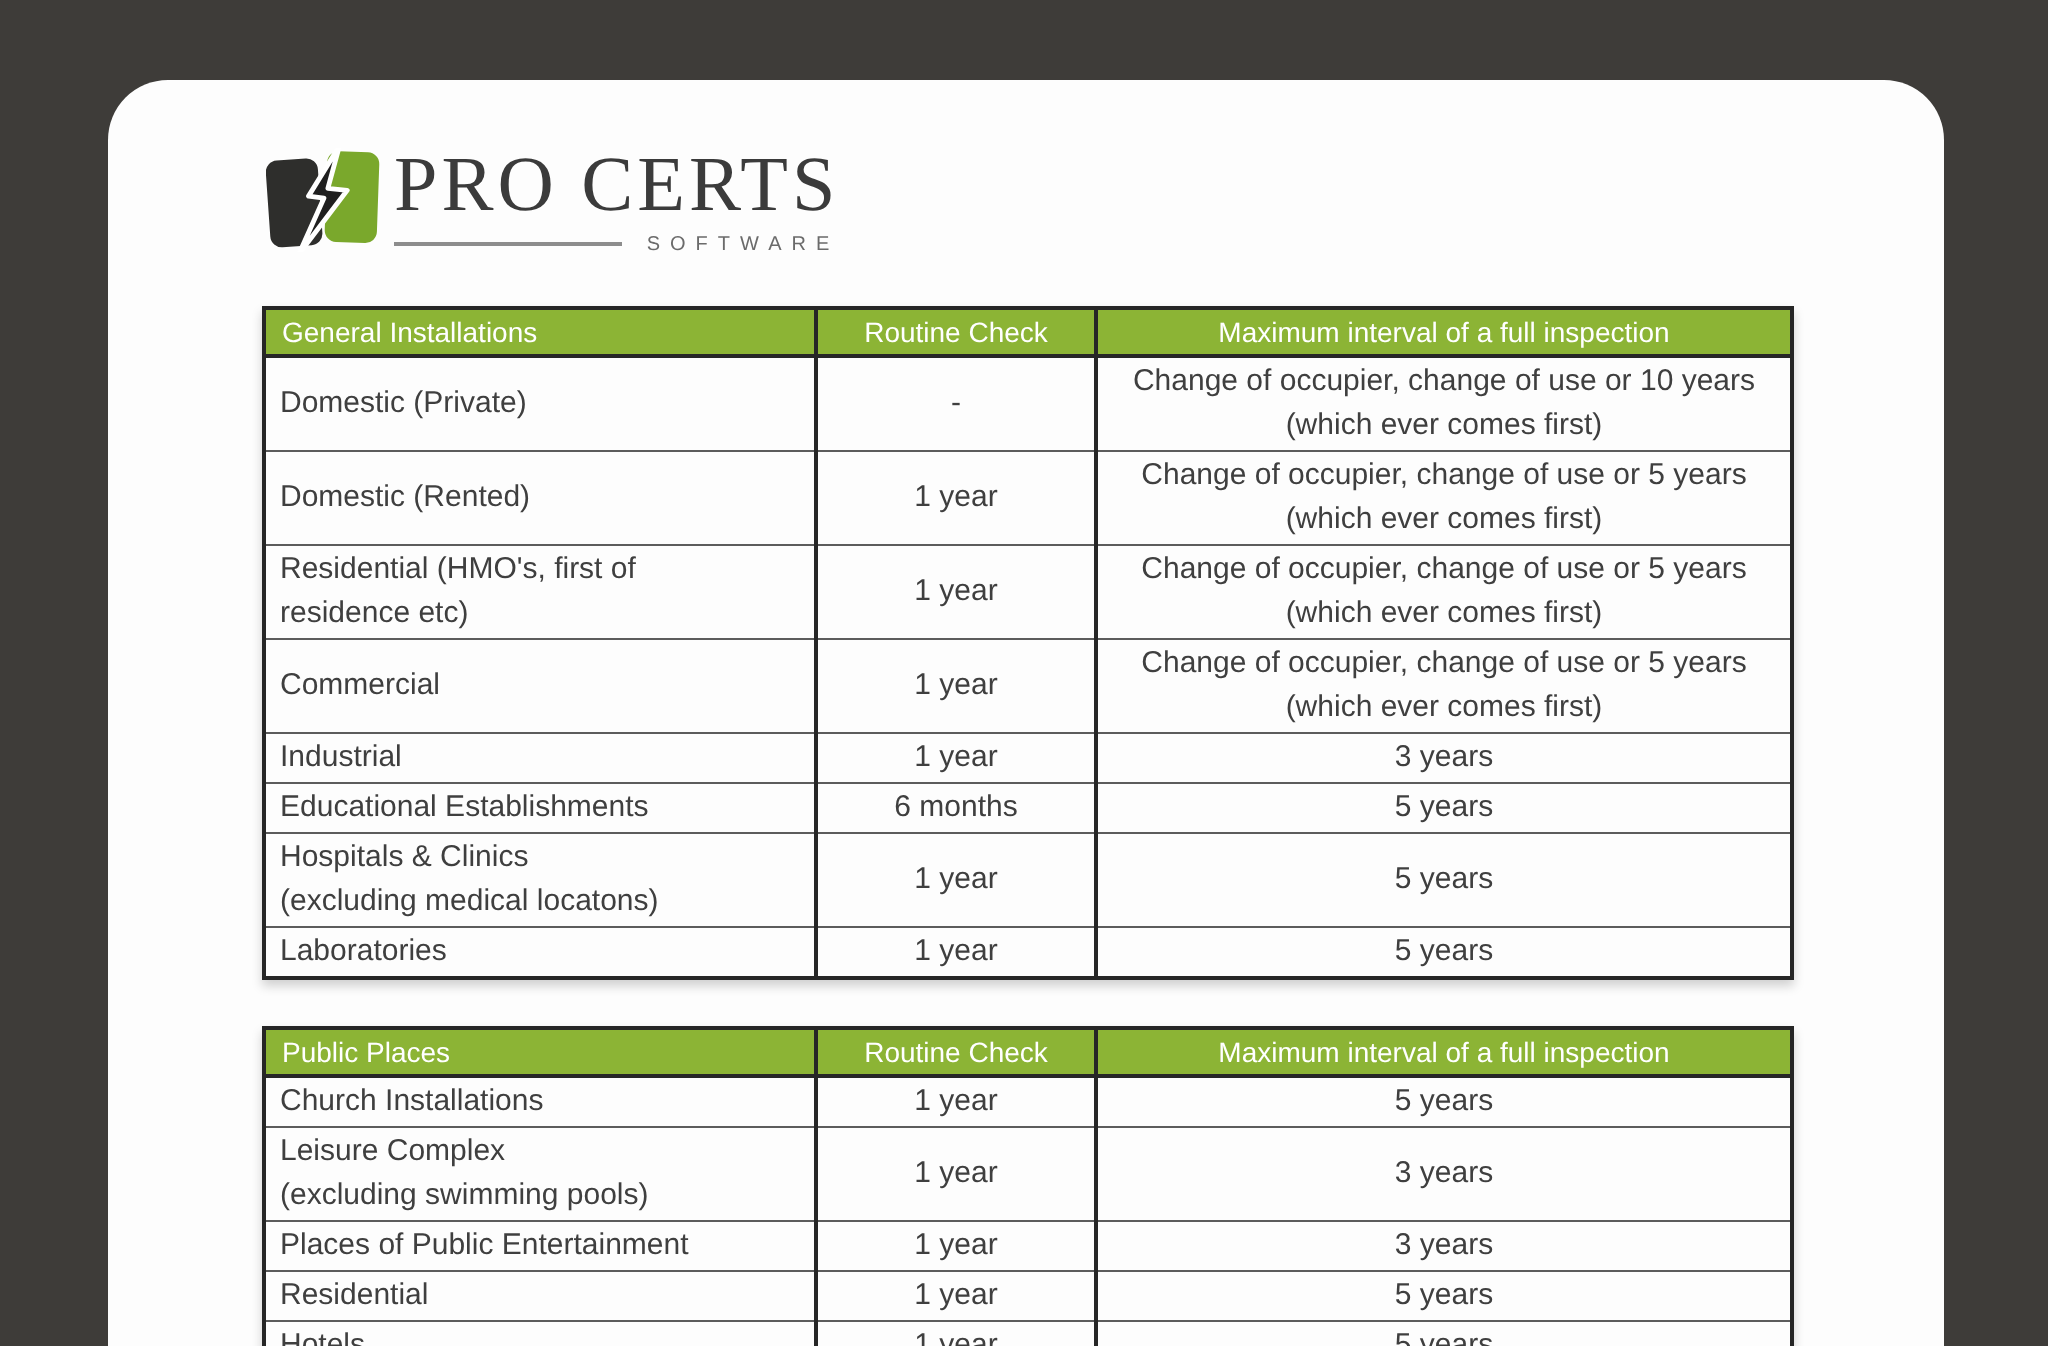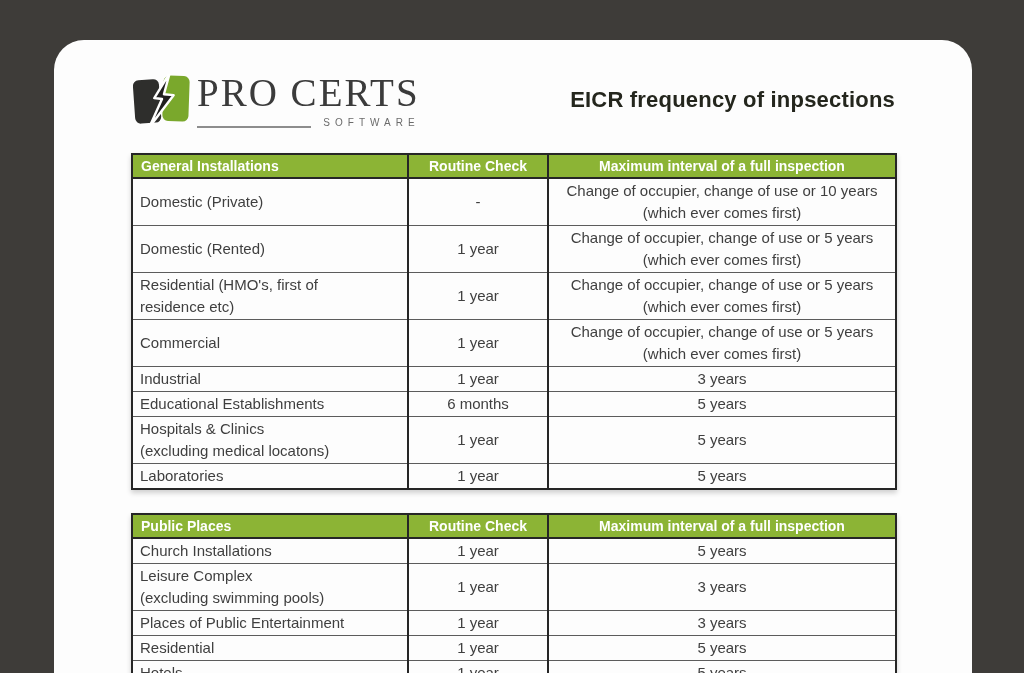--- a/index.html
+++ b/index.html
@@ -32,21 +32,21 @@
   .logo-name {
     font-family: "Liberation Serif", serif;
     font-size: 39px;
     letter-spacing: 2px;
     color: #3b3b3b;
     line-height: 1;
     white-space: nowrap;
   }
   .logo-sub {
     display: flex;
-    align-items: flex-end;
+    align-items: center;
     gap: 12px;
     margin-top: 5px;
   }
   .logo-rule { flex: 1; height: 2px; background: #8d8d8d; }
   .logo-tagline {
     font-size: 10px;
     letter-spacing: 5px;
     color: #6b6b6b;
     white-space: nowrap;
   }
@@ -78,21 +78,21 @@
     border-top: 1px solid #5c5c5c;
     border-bottom: 1px solid #5c5c5c;
     border-left: 2px solid #262626;
     border-right: 2px solid #262626;
     vertical-align: middle;
   }
   table.freq th {
     background: #8cb435;
     color: #ffffff;
     font-size: 14px;
-    font-weight: bold;
+    font-weight: normal;
     height: 24px;
     padding: 1px 8px;
     border-bottom: 2px solid #262626;
   }
   table.freq th.c1 { text-align: left; }
   table.freq th.c2, table.freq th.c3 { text-align: center; }
 
   table.freq td {
     font-size: 15px;
     color: #3f3f3f;
@@ -117,21 +117,20 @@
         <path d="M38 -2 L22 24 L30 25 L17 54 L42 21 L32 20 Z" fill="#1f1f1f" stroke="#ffffff" stroke-width="2.5" stroke-linejoin="round"></path>
       </svg>
       <div class="logo-text">
         <div class="logo-name">PRO CERTS</div>
         <div class="logo-sub">
           <span class="logo-rule"></span>
           <span class="logo-tagline">SOFTWARE</span>
         </div>
       </div>
     </div>
-    <div class="page-title">EICR frequency of inpsections</div>
   </div>
 
   <div class="tables-wrap">
 
     <table class="freq">
       <colgroup>
           <col class="c1">
           <col class="c2">
           <col class="c3">
         </colgroup>

